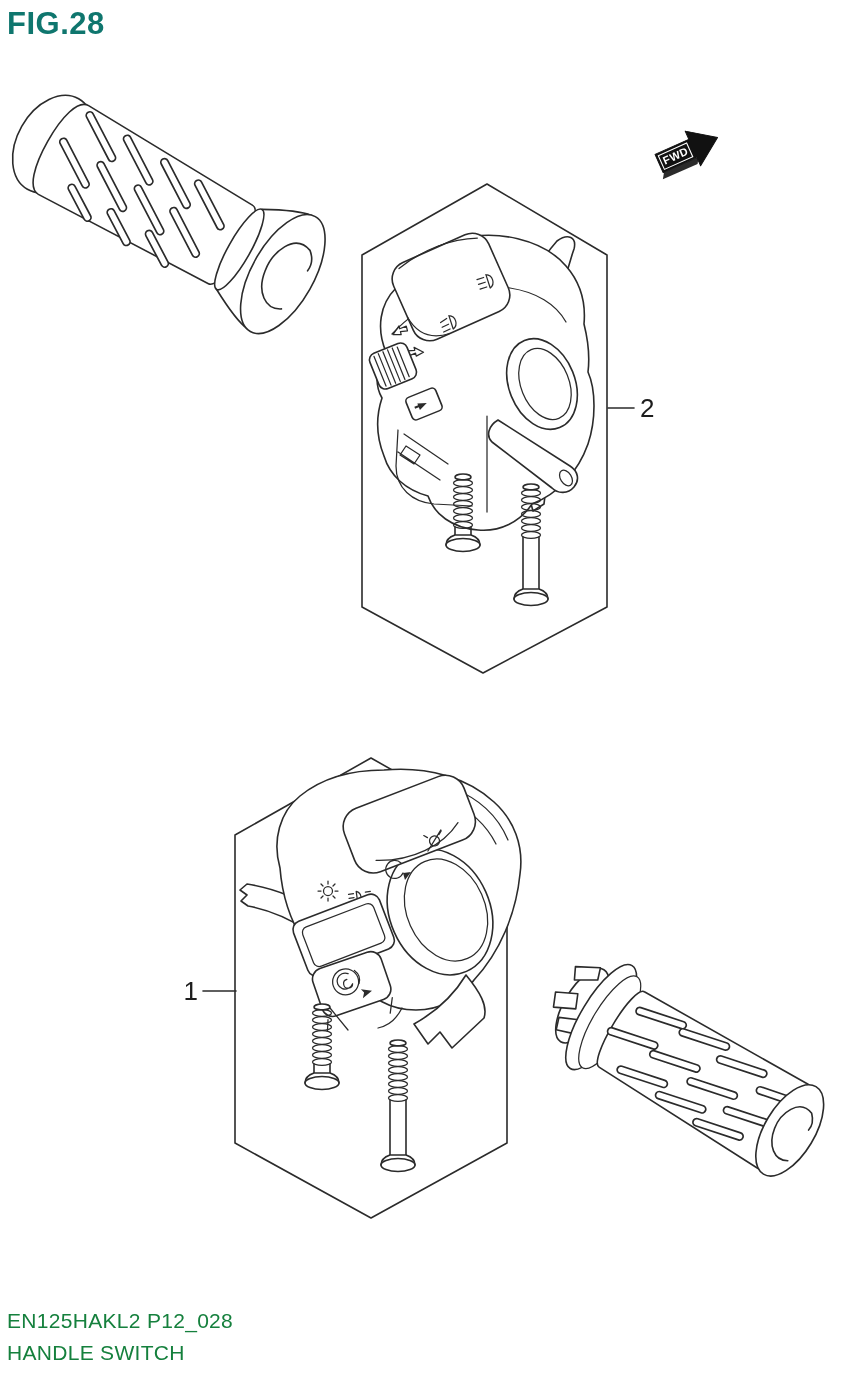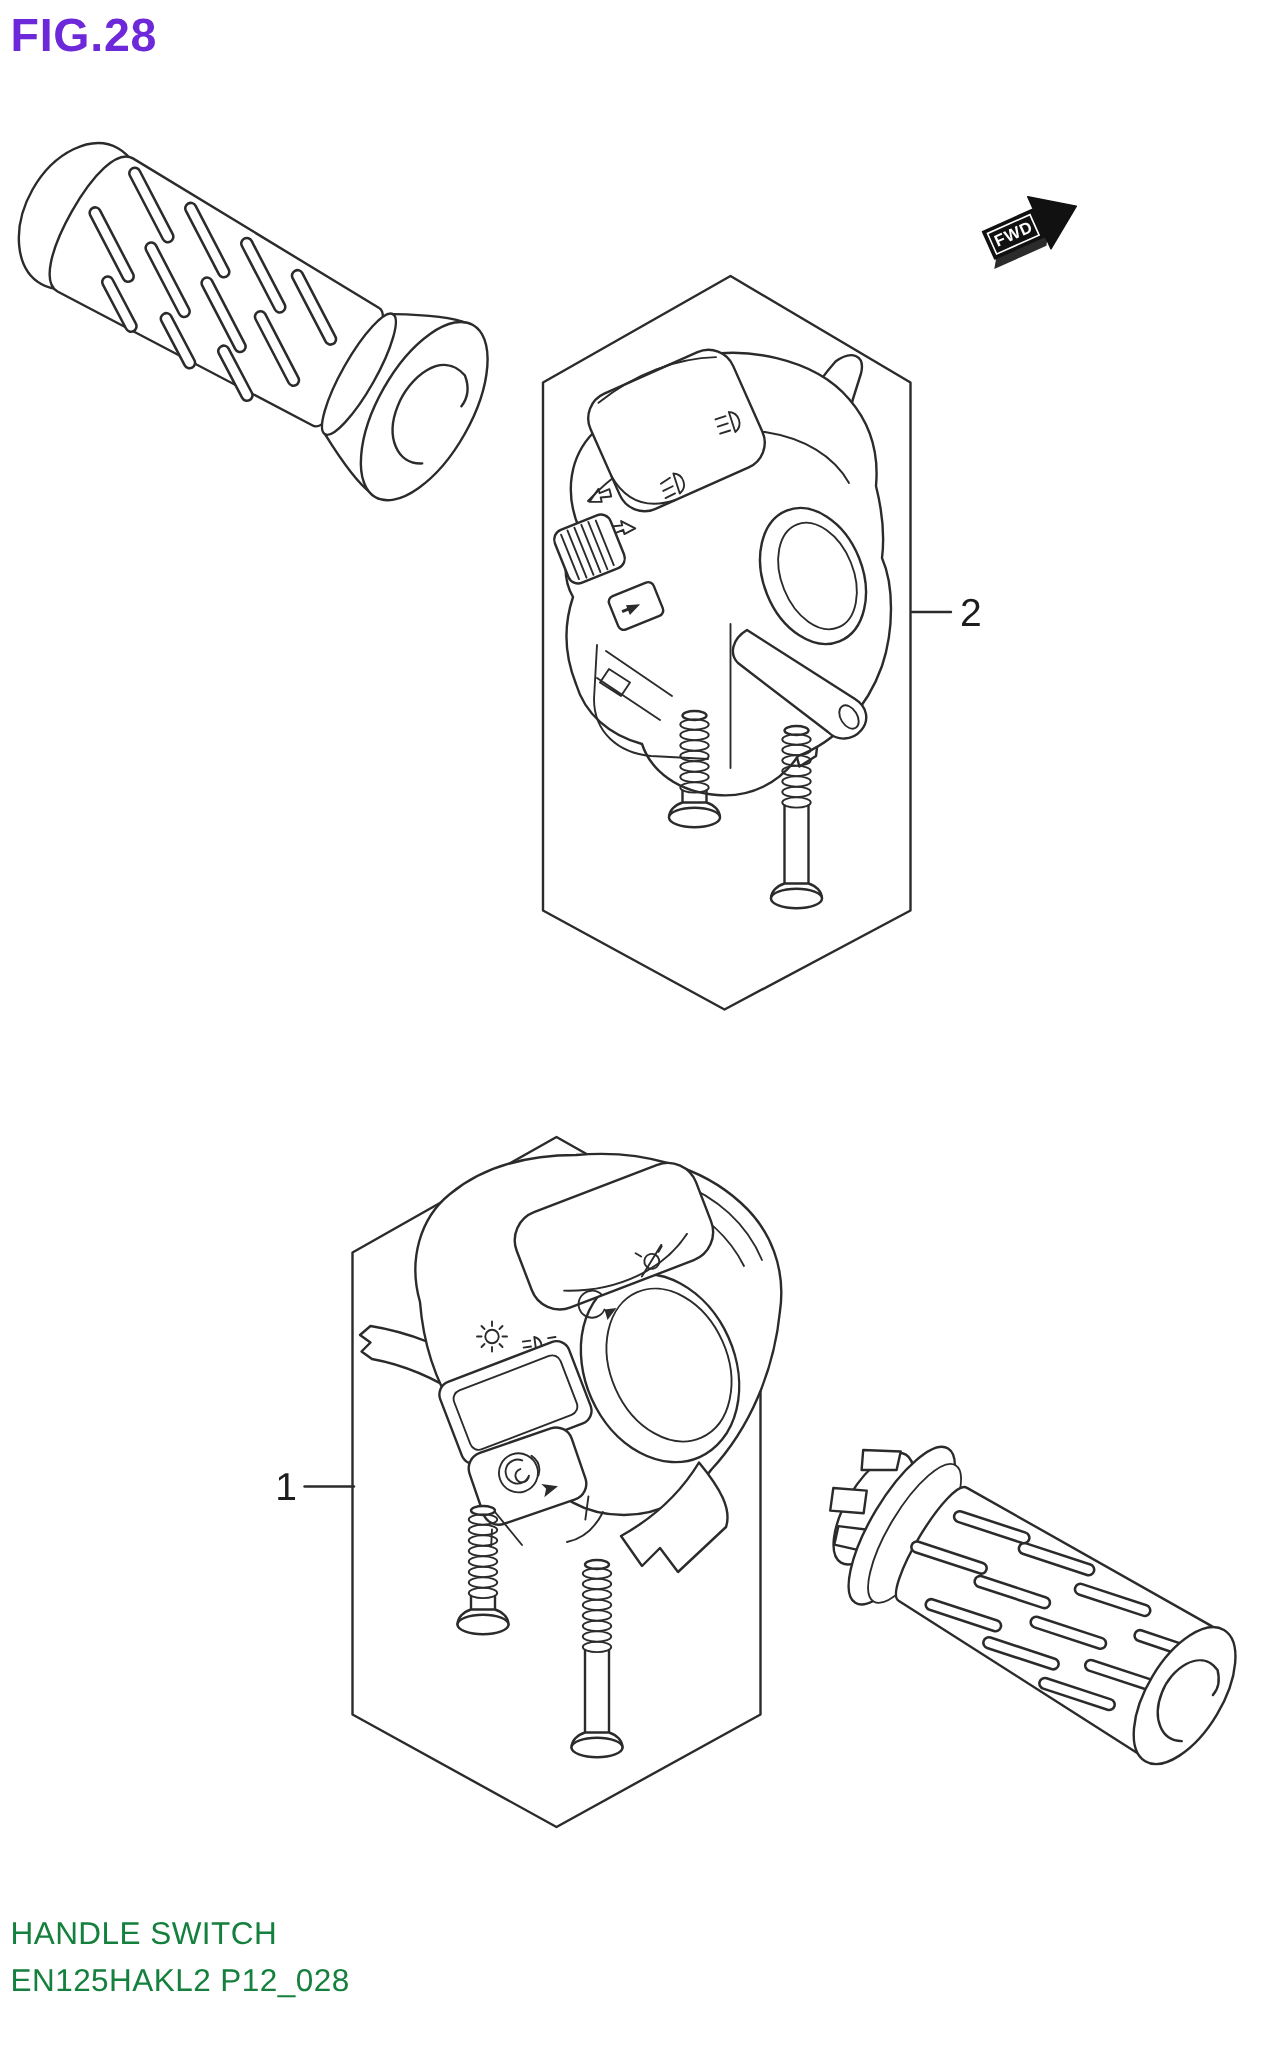--- a/index.html
+++ b/index.html
@@ -1,21 +1,21 @@
 <!DOCTYPE html>
 <html><head>
 <meta charset="utf-8">
 <style>
   html,body{margin:0;padding:0;background:#ffffff;}
   body{width:858px;height:1373px;position:relative;font-family:"Liberation Sans",sans-serif;}
   .stage{position:absolute;inset:0;width:858px;height:1373px;}
-  .fig-title{position:absolute;left:7px;top:6px;font-size:31px;font-weight:600;color:#6d28d9;letter-spacing:0.5px;}
+  .fig-title{position:absolute;left:7px;top:6px;font-size:31px;font-weight:600;color:#0f766e;letter-spacing:0.5px;}
   .footer{position:absolute;left:7px;color:#15803d;}
   .part-code{top:1309px;font-size:21px;letter-spacing:0.3px;}
-  .part-name{top:1278px;font-size:21px;letter-spacing:0.3px;}
+  .part-name{top:1341px;font-size:21px;letter-spacing:0.3px;}
   svg{position:absolute;left:0;top:0;}
   .ln{fill:none;stroke:#2b2b2b;stroke-width:1.6;stroke-linecap:round;stroke-linejoin:round;}
   .fw{fill:#ffffff;stroke:#2b2b2b;stroke-width:1.6;stroke-linejoin:round;}
   .thin{stroke-width:1.25;}
   .dark{fill:#2b2b2b;stroke:none;}
   .slot-o{fill:none;stroke:#2b2b2b;stroke-width:9;stroke-linecap:round;}
   .slot-i{fill:none;stroke:#ffffff;stroke-width:5.6;stroke-linecap:round;}
   .callout{font:26px "Liberation Sans",sans-serif;fill:#1d1d1d;}
   .fwd-text{font:bold 11px "Liberation Sans",sans-serif;fill:#ffffff;letter-spacing:0.5px;}
 </style>

